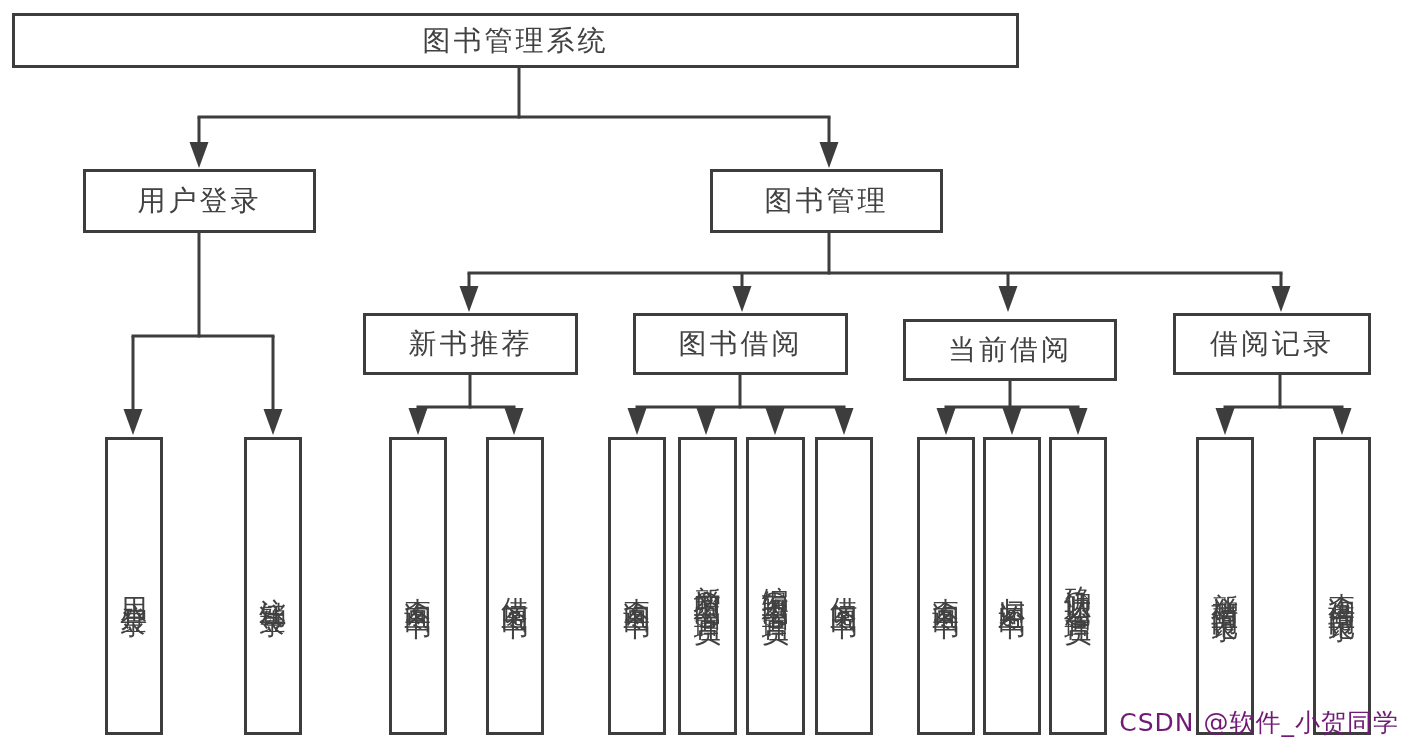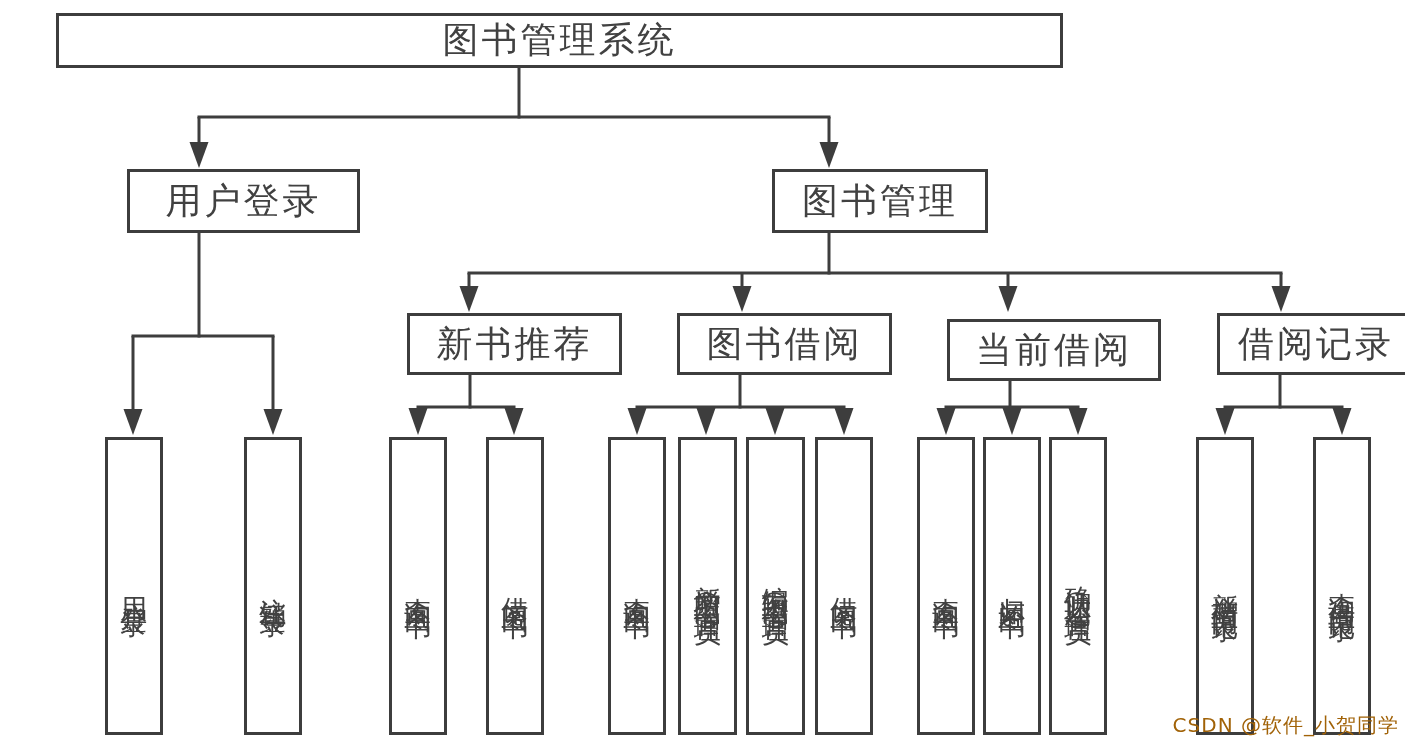--- a/index.html
+++ b/index.html
@@ -10,28 +10,28 @@
     background:#ffffff; overflow:hidden;
   }
   .connectors { position:absolute; left:0; top:0; z-index:1; }
   .connectors line { stroke:#3d3d3d; stroke-width:3; }
   .connectors polygon { fill:#3d3d3d; }
   .node {
     position:absolute; background:#ffffff; border:3px solid #3d3d3d;
     display:flex; align-items:center; justify-content:center;
     z-index:2; color:#414141;
   }
-  .node.h { font-size:36px; letter-spacing:3px; white-space:nowrap;margin-left:44px; }
+  .node.h { font-size:28px; letter-spacing:3px; white-space:nowrap; }
   .node.v span {
     writing-mode:vertical-rl; text-orientation:mixed;
     font-size:27px; letter-spacing:5px; line-height:1.1; white-space:nowrap;
   }
   .watermark {
     position:absolute; right:6px; bottom:8px; z-index:10;
-    font-size:20px; color:#a16207; letter-spacing:1px; white-space:nowrap;
+    font-size:25px; color:#701a75; letter-spacing:1px; white-space:nowrap;
   }
 </style>
 </head>
 <body>
 
 <div class="canvas">
 
   <svg class="connectors" width="1405" height="747" viewBox="0 0 1405 747">
 
     <g>
@@ -97,21 +97,21 @@
     </g>
   </svg>
 
   <div class="node h" style="left:12px;top:13px;width:1007px;height:55px">
     <span>图书管理系统</span>
   </div>
 
   <div class="node h" style="left:83px;top:169px;width:233px;height:64px">
     <span>用户登录</span>
   </div>
-  <div class="node h" style="left:728px;top:169px;width:216px;height:64px">
+  <div class="node h" style="left:710px;top:169px;width:233px;height:64px">
     <span>图书管理</span>
   </div>
 
   <div class="node h" style="left:633px;top:313px;width:215px;height:62px">
     <span>图书借阅</span>
   </div>
   <div class="node h" style="left:363px;top:313px;width:215px;height:62px">
     <span>新书推荐</span>
   </div>
   <div class="node h" style="left:903px;top:319px;width:214px;height:62px">

